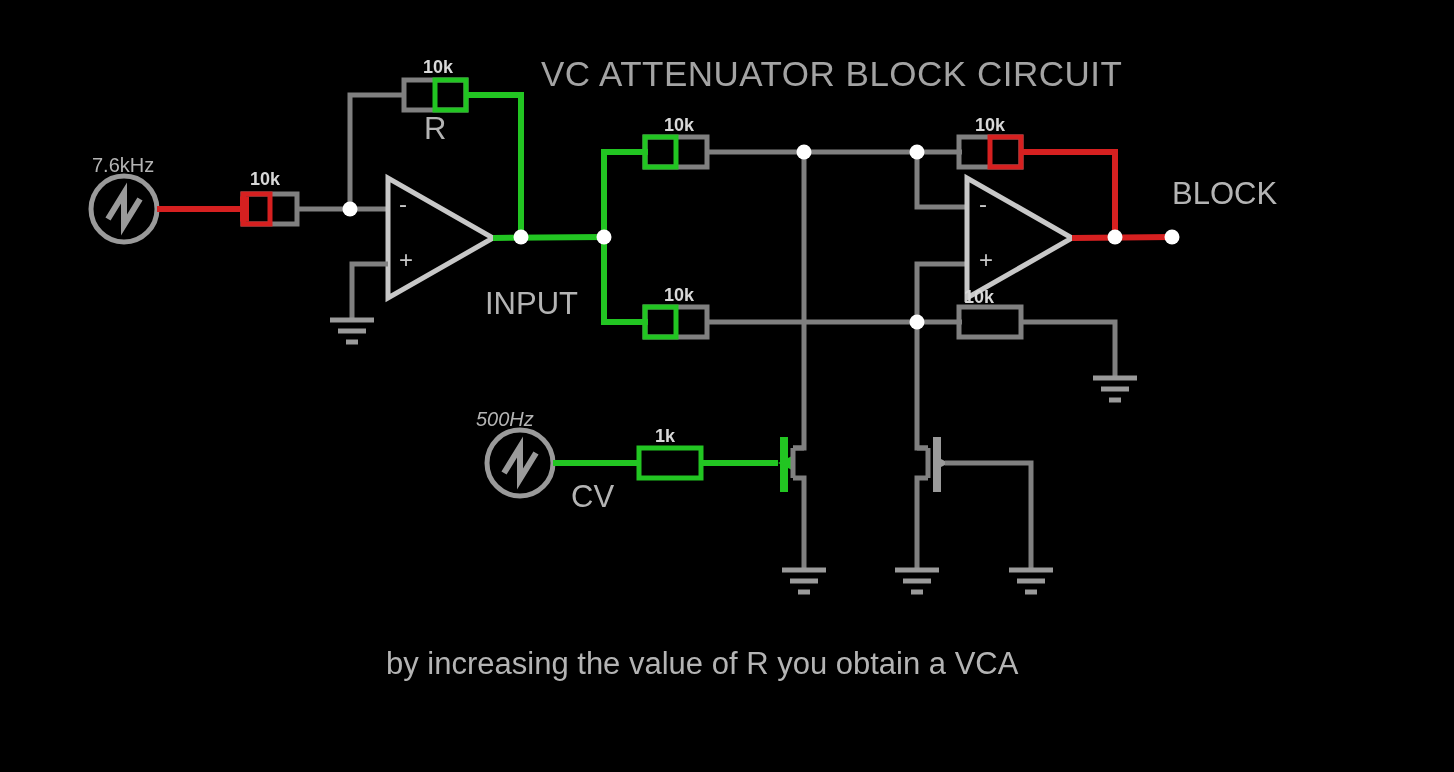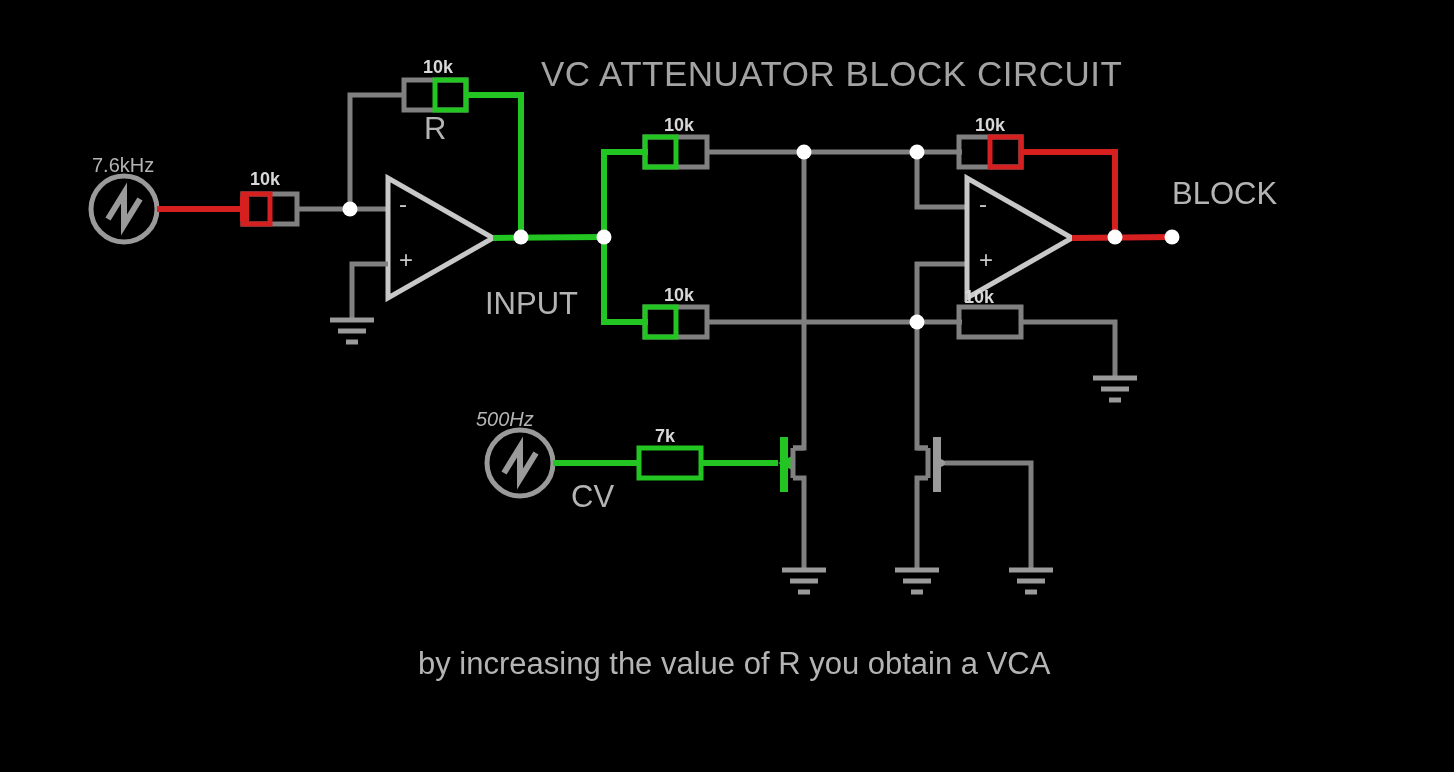--- a/index.html
+++ b/index.html
@@ -49,21 +49,21 @@
     font-family: "Liberation Sans", sans-serif;
     white-space: nowrap;
     line-height: 1;
     user-select: none;
   }
   .lbl-val   { font-size: 18px; font-weight: bold; color: #d8d8d8; }
   .lbl-txt   { font-size: 20px; font-weight: normal; color: #b4b4b4; }
   .lbl-big   { font-size: 31px; font-weight: normal; color: #b4b4b4; }
   .lbl-title { font-size: 35px; font-weight: normal; color: #a3a3a3;
                letter-spacing: 0.5px; }
-  .lbl-cap   { font-size: 31px; font-weight: normal; color: #b4b4b4; margin-left: 32px; }
+  .lbl-cap   { font-size: 31px; font-weight: normal; color: #b4b4b4; }
 </style>
 </head>
 <body>
 
 <div id="canvas">
 
   <svg id="schematic" viewBox="0 0 1454 772">
 
     <g>
       <circle cx="124" cy="209" r="33" class="sym"></circle>
@@ -220,21 +220,21 @@
   <div class="lbl lbl-val" style="left:964px; top:288px;">10k</div>
 
   <div class="lbl lbl-big" style="left:1172px; top:178px;">BLOCK</div>
 
   <div class="lbl lbl-big" style="left:485px; top:288px;">INPUT</div>
 
   <div class="lbl lbl-txt" style="left:476px; top:409px;font-style:italic;">500Hz</div>
 
   <div class="lbl lbl-big" style="left:571px; top:481px;">CV</div>
 
-  <div class="lbl lbl-val" style="left:655px; top:427px;">7k</div>
+  <div class="lbl lbl-val" style="left:655px; top:427px;">1k</div>
 
 
   <div class="lbl lbl-cap" style="left:386px; top:648px;">by increasing the value of R you obtain a VCA</div>
 
   <div class="lbl" style="left:399px; top:192px; font-size:24px; color:#c8c8c8;">-</div>
   <div class="lbl" style="left:399px; top:248px; font-size:24px; color:#c8c8c8;">+</div>
   <div class="lbl" style="left:979px; top:192px; font-size:24px; color:#c8c8c8;">-</div>
   <div class="lbl" style="left:979px; top:248px; font-size:24px; color:#c8c8c8;">+</div>
 
 </div>

